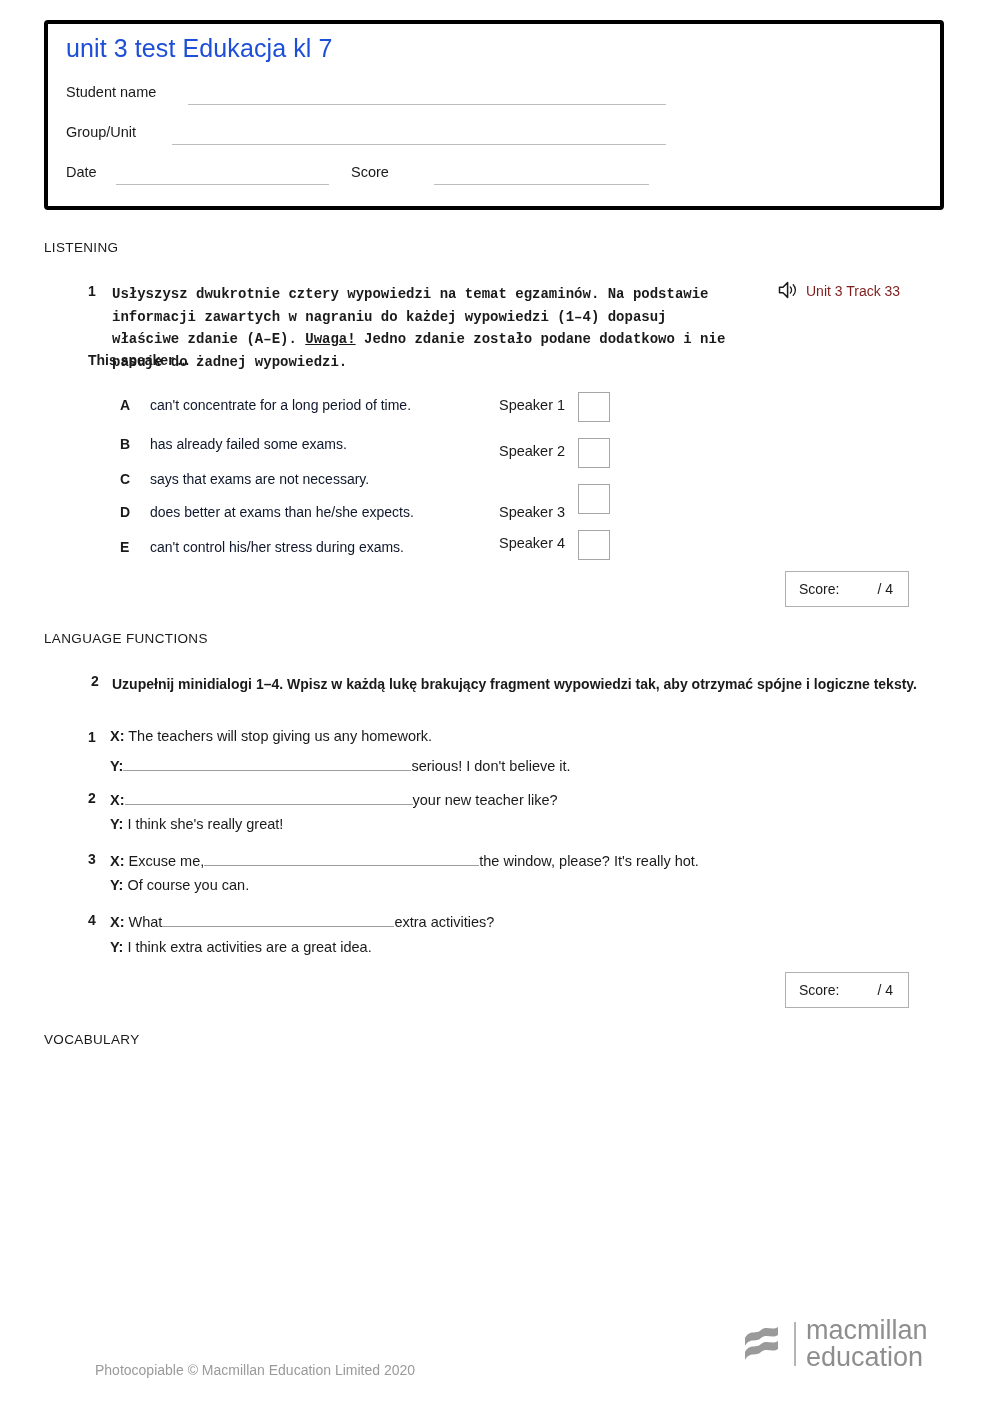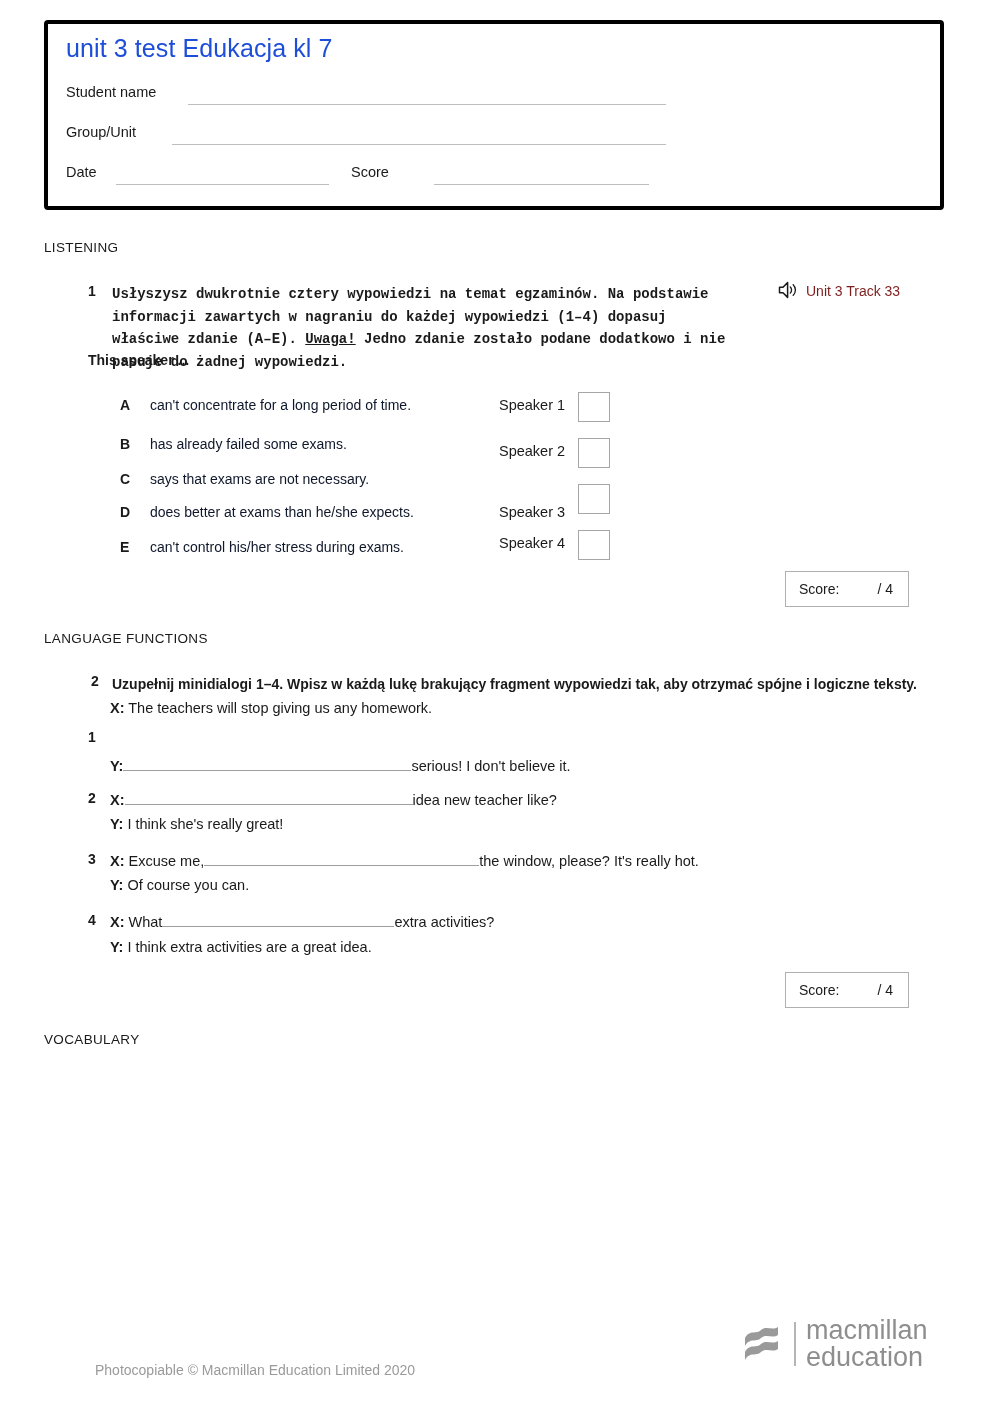--- a/index.html
+++ b/index.html
@@ -291,30 +291,30 @@
 
   <div class="section-heading" style="left:44px; top:631px;">LANGUAGE FUNCTIONS</div>
 
   <div class="ex-num" style="left:91px; top:673px;">2</div>
   <div class="ex-instr" style="left:112px; top:673px; width:820px;">
     <span>Uzupełnij minidialogi 1–4. Wpisz w każdą lukę brakujący fragment wypowiedzi tak, aby otrzymać spójne i logiczne</span>
     <span>teksty.</span>
   </div>
 
   <div class="dlg-num" style="left:88px; top:729px;">1</div>
-  <div class="dlg-line" style="left:110px; top:700px;">
+  <div class="dlg-line" style="left:110px; top:728px;">
     <span class="dlg-spk">X:</span><span> The teachers will stop giving us any homework.</span>
   </div>
   <div class="dlg-line" style="left:110px; top:755px;">
     <span class="dlg-spk">Y:</span><span class="dlg-blank" style="width:288px;"></span><span>serious! I don't believe it.</span>
   </div>
 
   <div class="dlg-num" style="left:88px; top:790px;">2</div>
   <div class="dlg-line" style="left:110px; top:789px;">
-    <span class="dlg-spk">X:</span><span class="dlg-blank" style="width:288px;"></span><span>idea new teacher like?</span>
+    <span class="dlg-spk">X:</span><span class="dlg-blank" style="width:288px;"></span><span>your new teacher like?</span>
   </div>
   <div class="dlg-line" style="left:110px; top:816px;">
     <span class="dlg-spk">Y:</span><span> I think she's really great!</span>
   </div>
 
   <div class="dlg-num" style="left:88px; top:851px;">3</div>
   <div class="dlg-line" style="left:110px; top:850px;">
     <span class="dlg-spk">X:</span><span> Excuse me,</span><span class="dlg-blank" style="width:275px;"></span><span>the window, please? It's really hot.</span>
   </div>
   <div class="dlg-line" style="left:110px; top:877px;">

